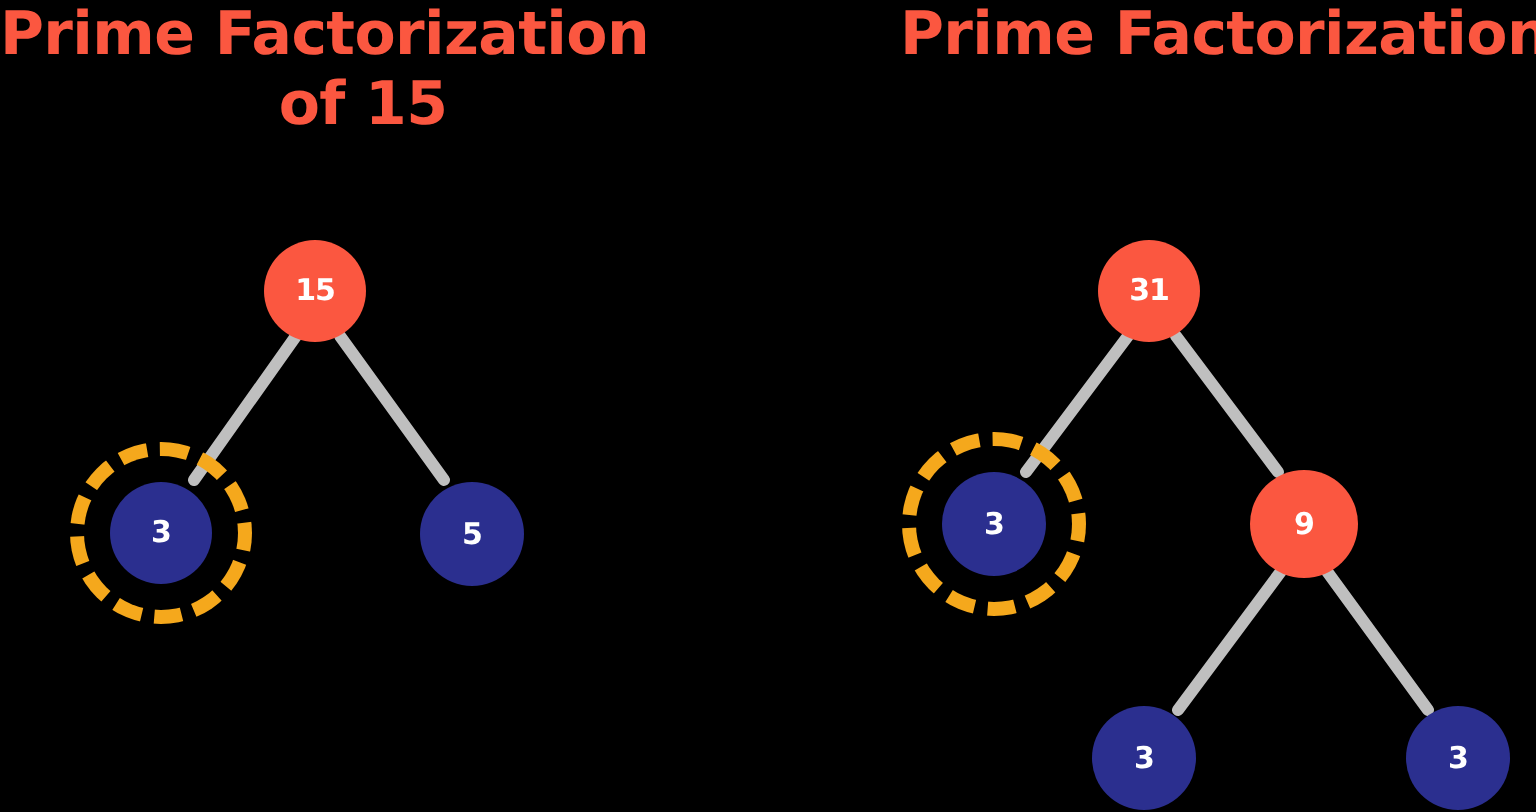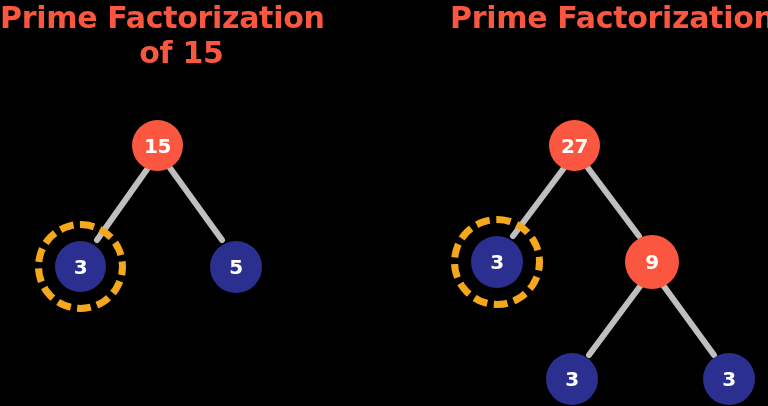--- a/index.html
+++ b/index.html
@@ -58,21 +58,21 @@
     font-weight: 700;
     box-sizing: border-box;
     user-select: none;
   }
   .node.composite { background: #fb5740; }
   .node.prime     { background: #2b2f8f; }
 
   .node .lbl {
     display: block;
     line-height: 1;
-    font-size: 20px;
+    font-size: 15px;
     letter-spacing: -0.5px;
   }
 
   
   .ring {
     position: absolute;
     border-radius: 50%;
     border: 7px dashed #f5a81c;
     box-sizing: border-box;
     pointer-events: none;
@@ -124,21 +124,21 @@
 
   <div class="node prime" id="node-l5">
     <span class="lbl">5</span>
   </div>
 
   <div class="title" id="title-right">
     <span class="l1">Prime Factorization</span>
   </div>
 
   <div class="node composite" id="node-27">
-    <span class="lbl">27</span>
+    <span class="lbl">31</span>
   </div>
 
   <div class="ring" id="ring-r3a"></div>
   <div class="node prime" id="node-r3a">
     <span class="lbl">3</span>
   </div>
 
   <div class="node composite" id="node-9">
     <span class="lbl">9</span>
   </div>

